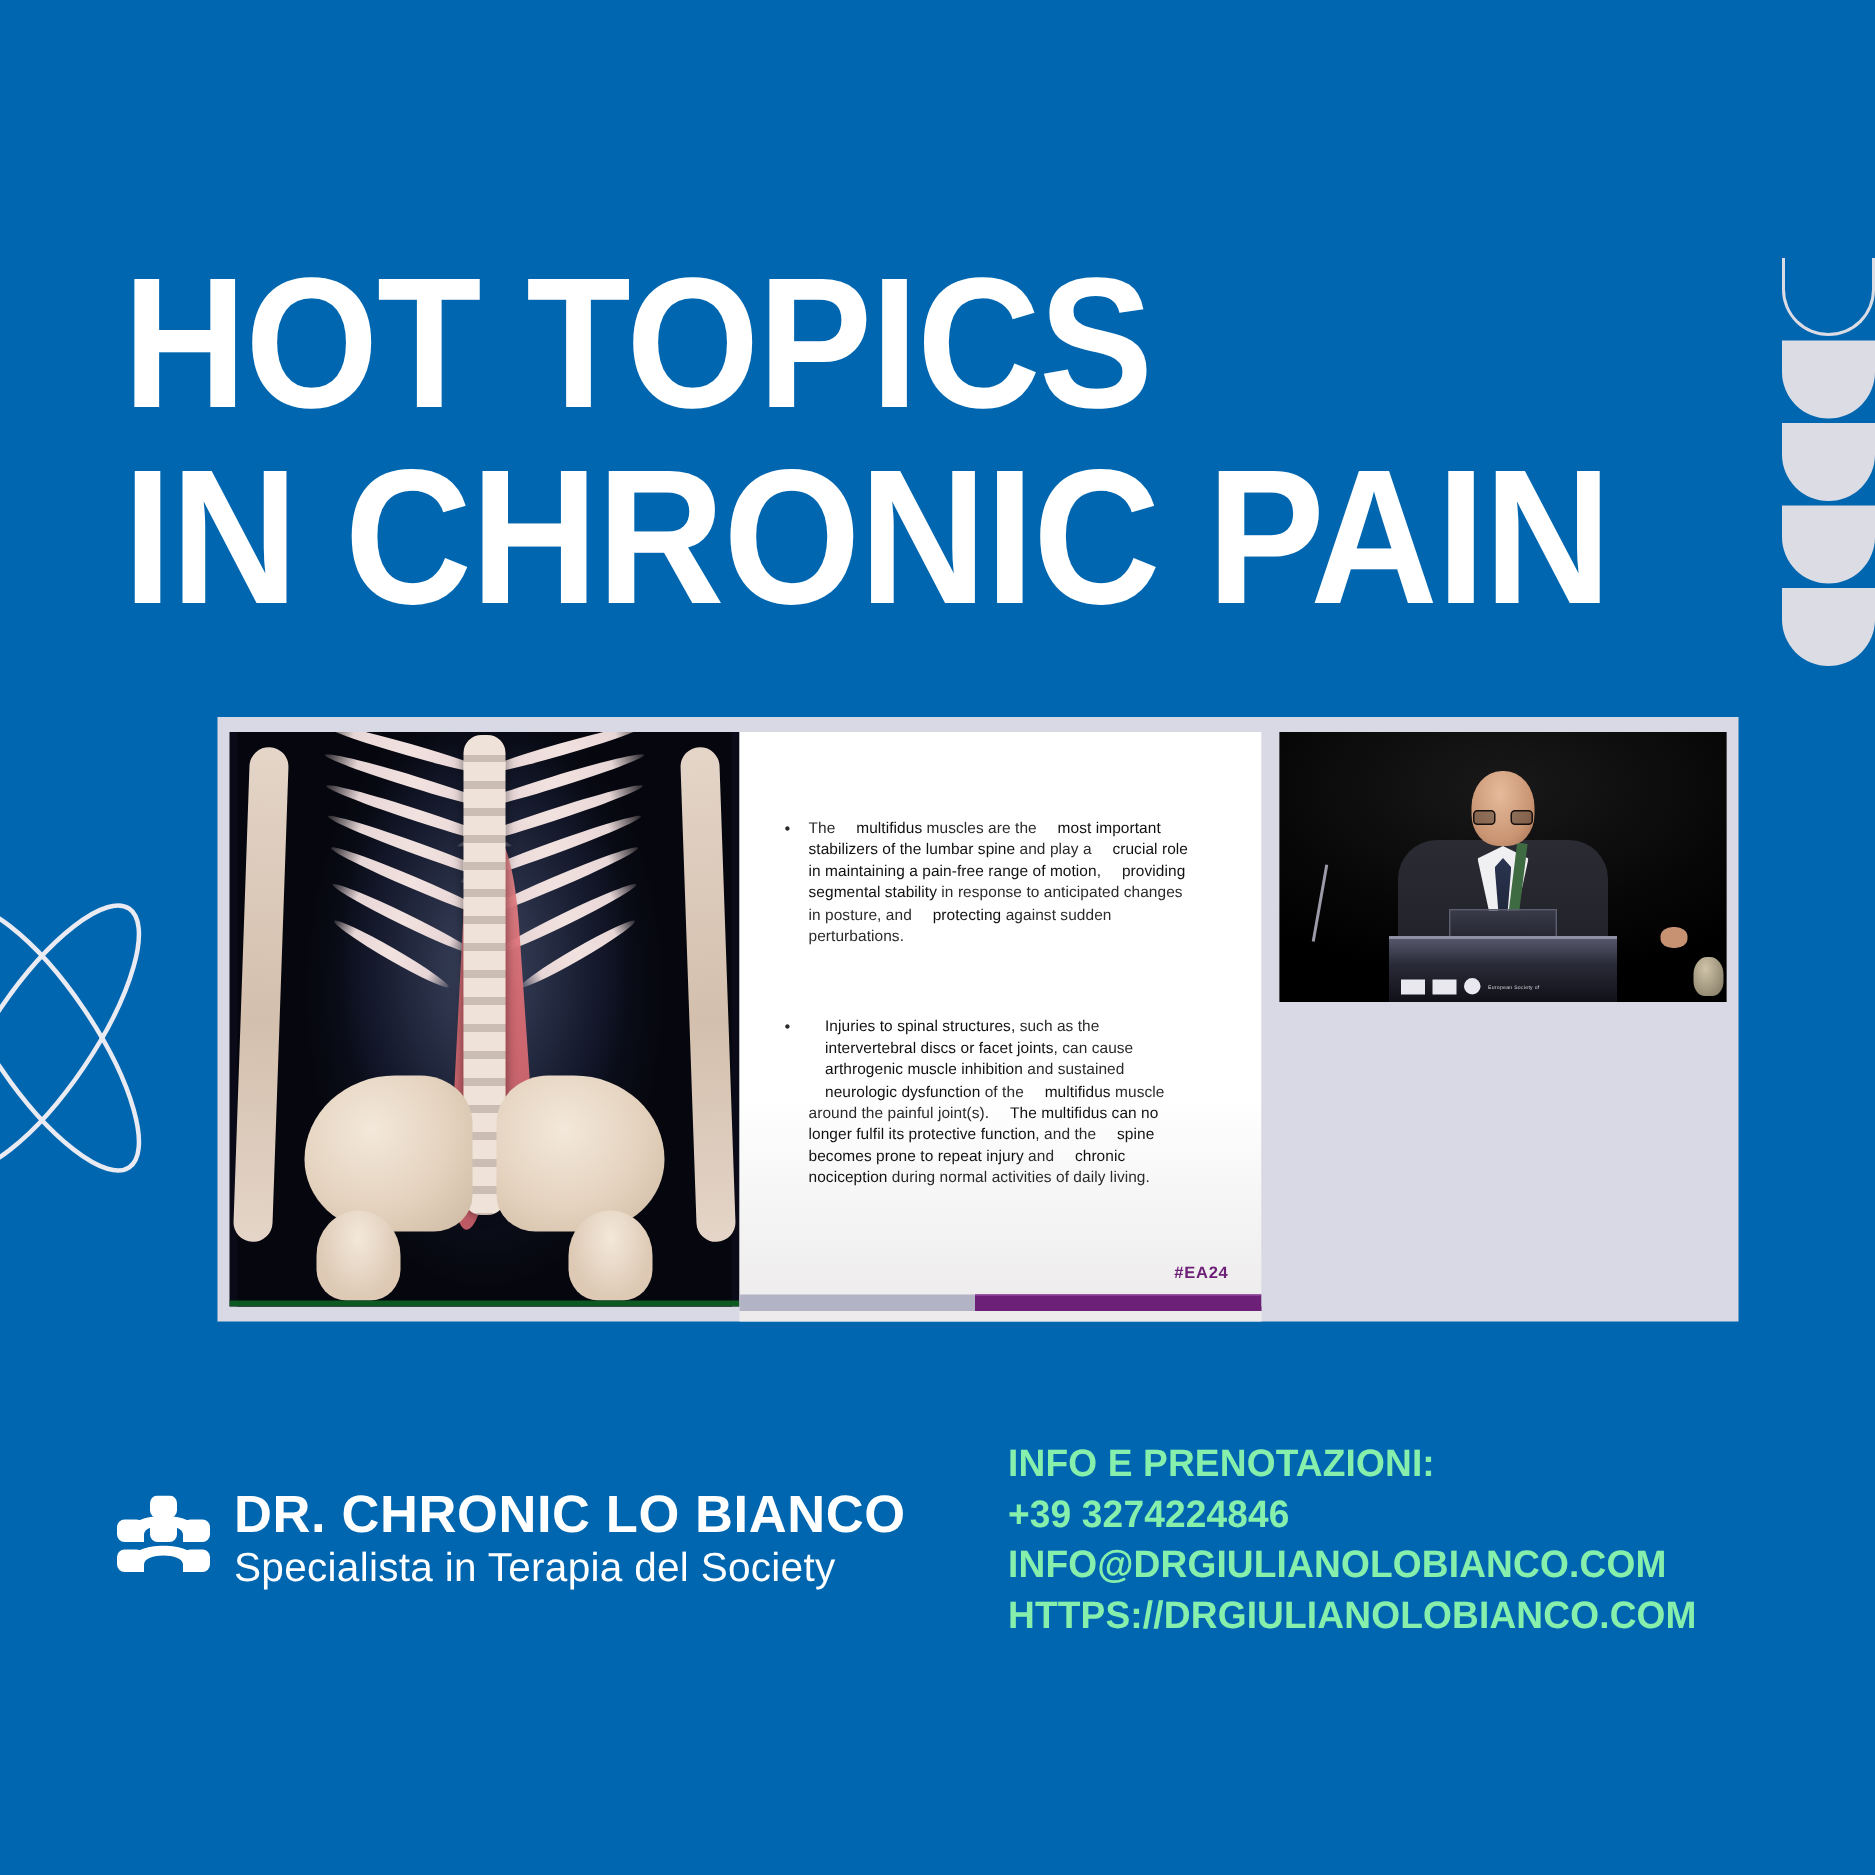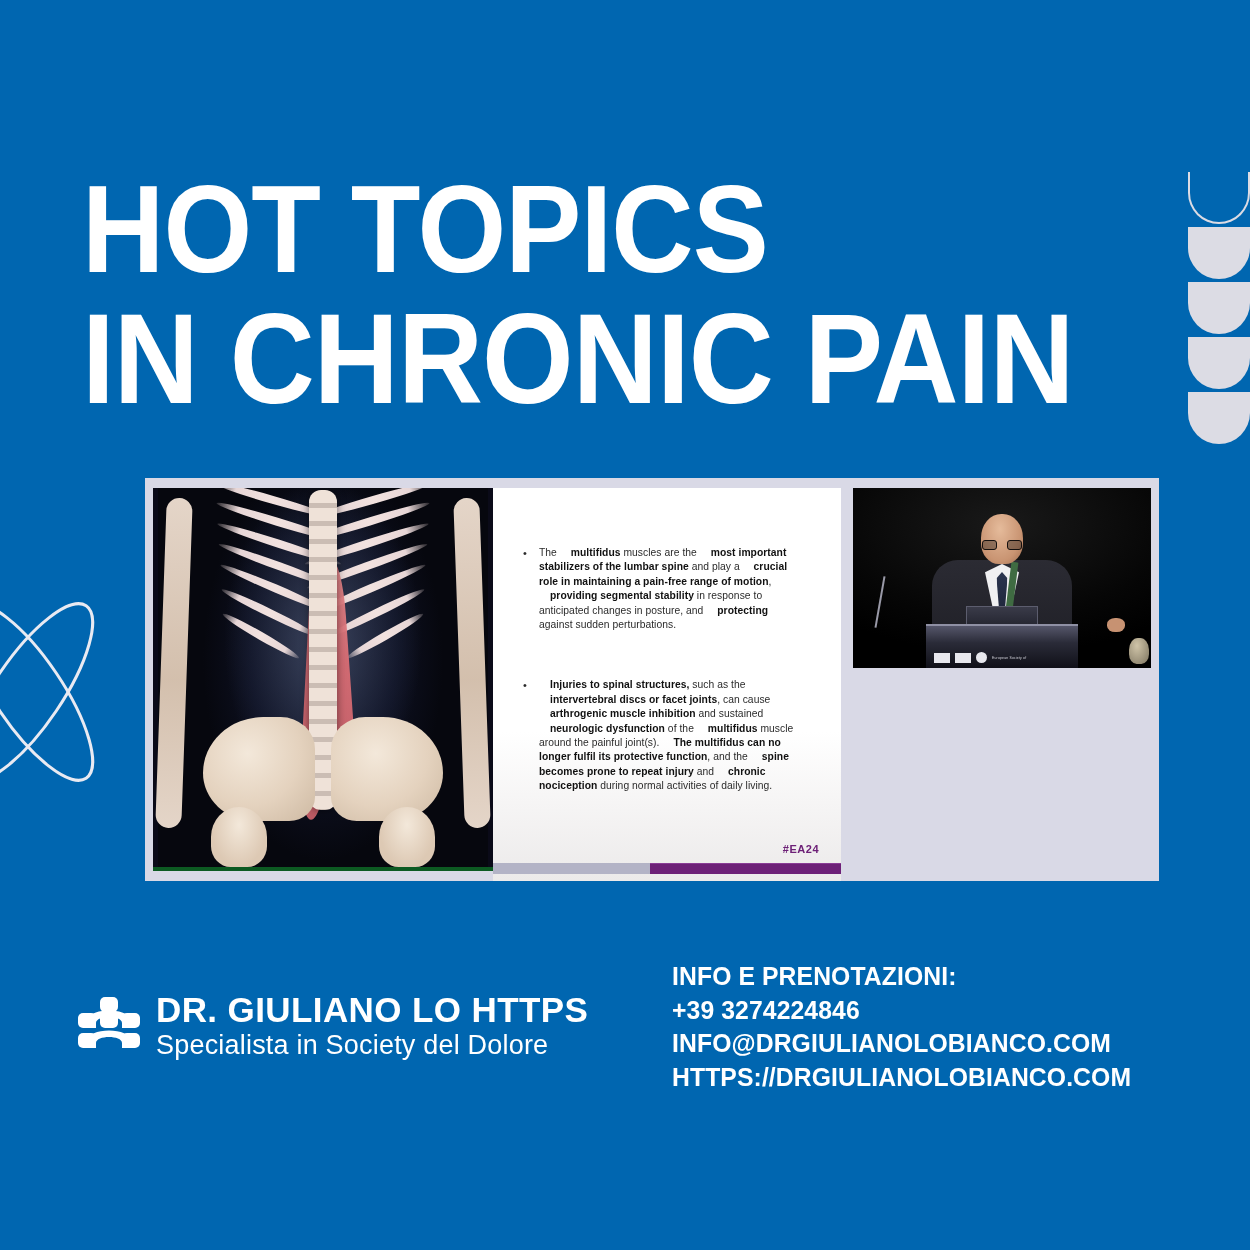--- a/index.html
+++ b/index.html
@@ -164,21 +164,21 @@
     letter-spacing:.05px;
   }
   .bullet + .bullet{ margin-top:46px; }
   .bullet .dot{
     flex:0 0 16px;
     font-size:11px;
     line-height:1.35;
     color:#2b2b2b;
   }
   .bullet .txt{ flex:1 1 auto; max-width:300px; }
-  .bullet b{ font-weight:bold; color:#111;padding-left:11px; }
+  .bullet b{ font-weight:normal; color:#111;padding-left:11px; }
 
   .hashtag{
     position:absolute; right:22px; bottom:26px;
     color:#6d2077; font-weight:bold; font-size:11px;
     letter-spacing:.5px;
   }
   .progress-track{
     position:absolute; left:0; bottom:7px; width:100%; height:11px;
     background:#b3b3c6;
   }
@@ -297,21 +297,21 @@
     font-size:35px; font-weight:bold; letter-spacing:.4px; line-height:1.02;
     white-space:nowrap;
   }
   .brand-sub{
     font-size:27px; font-weight:normal; letter-spacing:.2px; line-height:1.12;
     margin-top:2px; white-space:nowrap;
   }
 
   .contact{
     position:absolute; left:672px; top:960px;
-    color:#ffffff;
+    color:#86efac;
   }
   .contact div{
     font-size:25.5px; font-weight:bold; line-height:1.32;
     letter-spacing:.1px; white-space:nowrap;
     transform:scaleX(.97); transform-origin:left center;
   }
 </style>
 </head>
 <body>
 
@@ -427,22 +427,22 @@
       <rect x="0" y="16" width="18" height="15" rx="5"></rect>
       <rect x="22" y="16" width="18" height="15" rx="5"></rect>
       <rect x="44" y="16" width="18" height="15" rx="5"></rect>
       <rect x="0" y="36" width="18" height="15" rx="5"></rect>
       <rect x="44" y="36" width="18" height="15" rx="5"></rect>
       <path d="M9 24 C9 10, 53 10, 53 24 L53 31 L44 31 L44 26 C44 18, 18 18, 18 26 L18 31 L9 31 Z"></path>
       <path d="M9 44 C9 30, 53 30, 53 44 L53 51 L44 51 L44 46 C44 38, 18 38, 18 46 L18 51 L9 51 Z"></path>
     </svg>
   </div>
   <div class="brand-text">
-    <div class="brand-title">DR. GIULIANO LO HTTPS</div>
-    <div class="brand-sub">Specialista in Society del Dolore</div>
+    <div class="brand-title">DR. CHRONIC LO BIANCO</div>
+    <div class="brand-sub">Specialista in Terapia del Society</div>
   </div>
 </div>
 
 <div class="contact">
   <div>INFO E PRENOTAZIONI:</div>
   <div>+39 3274224846</div>
   <div>INFO@DRGIULIANOLOBIANCO.COM</div>
   <div>HTTPS://DRGIULIANOLOBIANCO.COM</div>
 </div>
 

